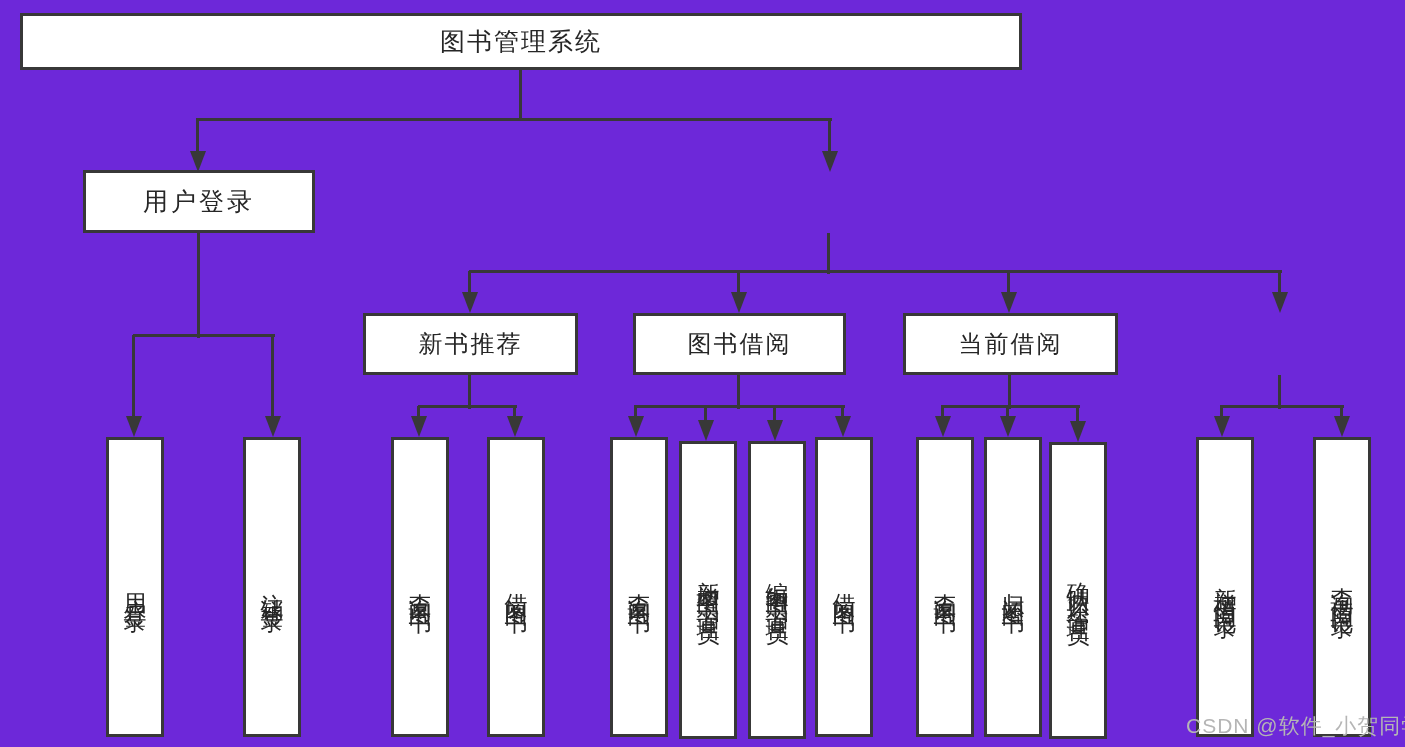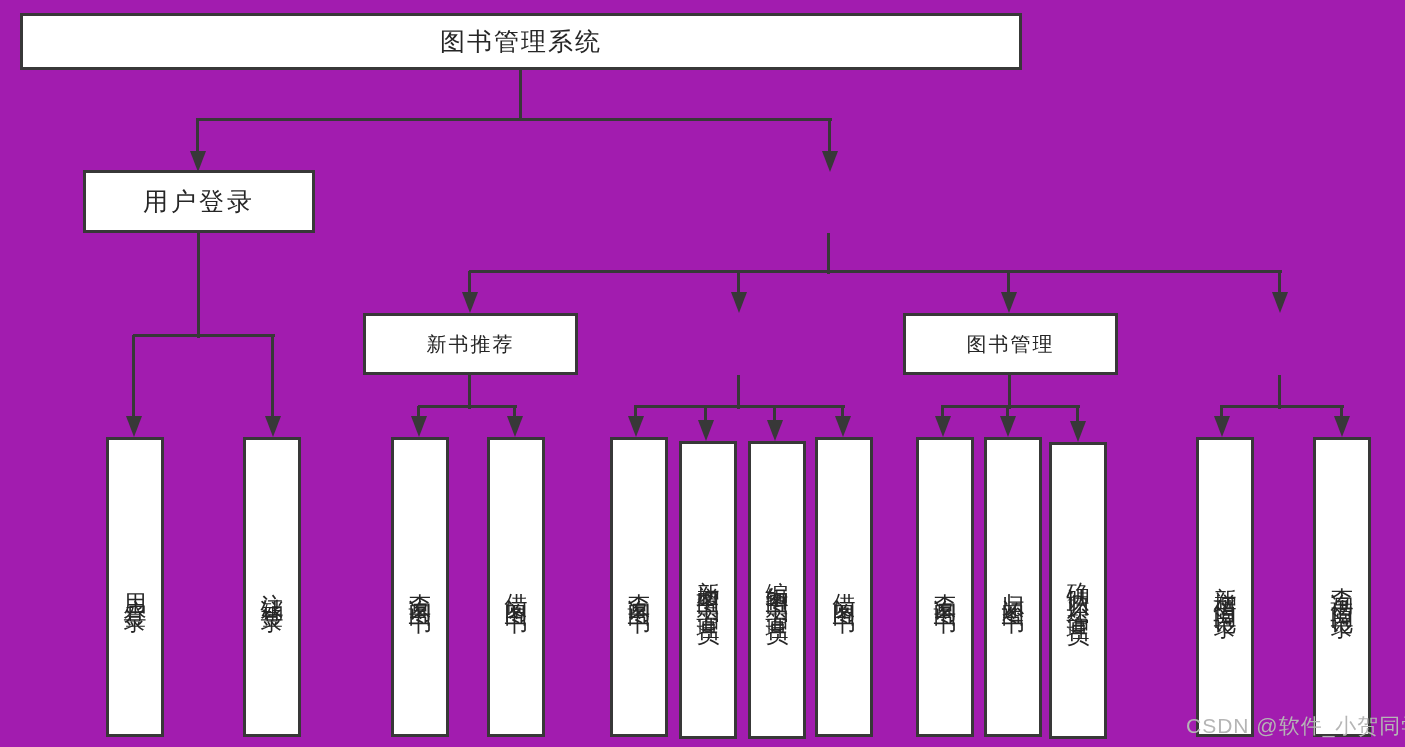--- a/index.html
+++ b/index.html
@@ -5,39 +5,39 @@
   html, body {
     margin: 0;
     padding: 0;
     background: #ffffff;
     font-family: "Liberation Sans", "DejaVu Sans", sans-serif;
   }
   #stage {
     position: relative;
     width: 1405px;
     height: 747px;
-    background: #a21caf;
+    background: #6d28d9;
     overflow: hidden;
   }
   .box {
     position: absolute;
     box-sizing: border-box;
     background: #ffffff;
     border: 3px solid #383838;
     display: flex;
     align-items: center;
     justify-content: center;
     z-index: 2;
   }
   .box .lbl {
     color: #262626;
     white-space: nowrap;
   }
   .box.h2 .lbl { font-size: 25px; letter-spacing: 3px; }
-  .box.h3 .lbl { font-size: 20px; letter-spacing: 2px; font-family: Liberation Mono, monospace; }
+  .box.h3 .lbl { font-size: 24px; letter-spacing: 2px; font-family: Liberation Mono, monospace; }
   .box.root .lbl { font-size: 25px; letter-spacing: 2px; font-weight: 500; }
   .box.leaf .lbl {
     writing-mode: vertical-rl;
     font-size: 23px;
     letter-spacing: 6px;
     line-height: 1;
   }
   .vline, .hline {
     position: absolute;
     background: #383838;
@@ -74,22 +74,25 @@
     <span class="lbl">图书管理系统</span>
   </div>
 
   <div class="box h2" style="left:83px;top:170px;width:232px;height:63px">
     <span class="lbl">用户登录</span>
   </div>
 
   <div class="box h3" style="left:363px;top:313px;width:215px;height:62px">
     <span class="lbl">新书推荐</span>
   </div>
+  <div class="box h3" style="left:633px;top:313px;width:213px;height:62px">
+    <span class="lbl">图书借阅</span>
+  </div>
   <div class="box h3" style="left:903px;top:313px;width:215px;height:62px">
-    <span class="lbl">图书管理</span>
+    <span class="lbl">当前借阅</span>
   </div>
 
   <div class="box leaf" style="left:106px;top:437px;width:58px;height:300px">
     <span class="lbl">用户登录</span>
   </div>
   <div class="box leaf" style="left:243px;top:437px;width:58px;height:300px">
     <span class="lbl">注销登录</span>
   </div>
 
   <div class="box leaf" style="left:391px;top:437px;width:58px;height:300px">

